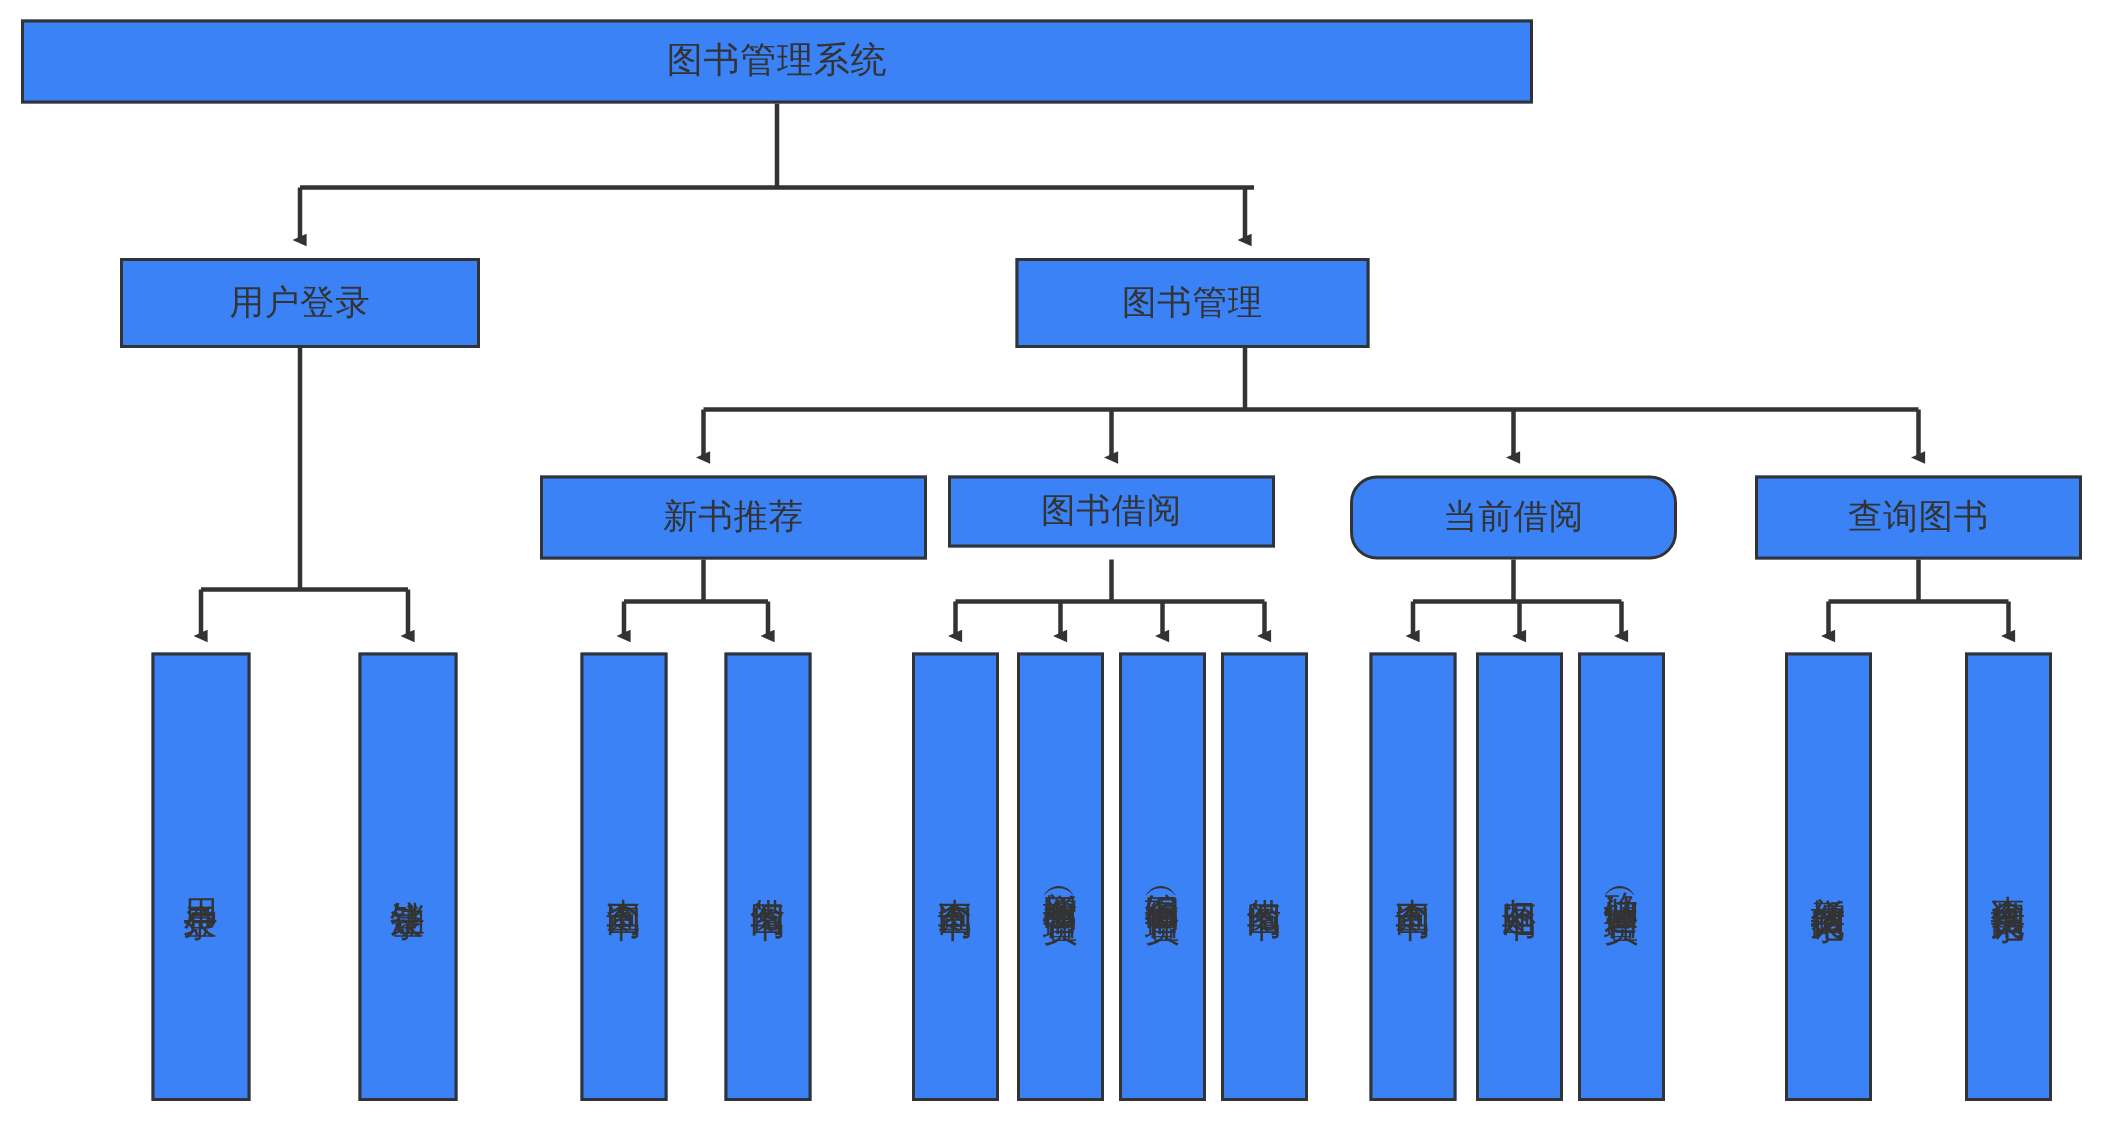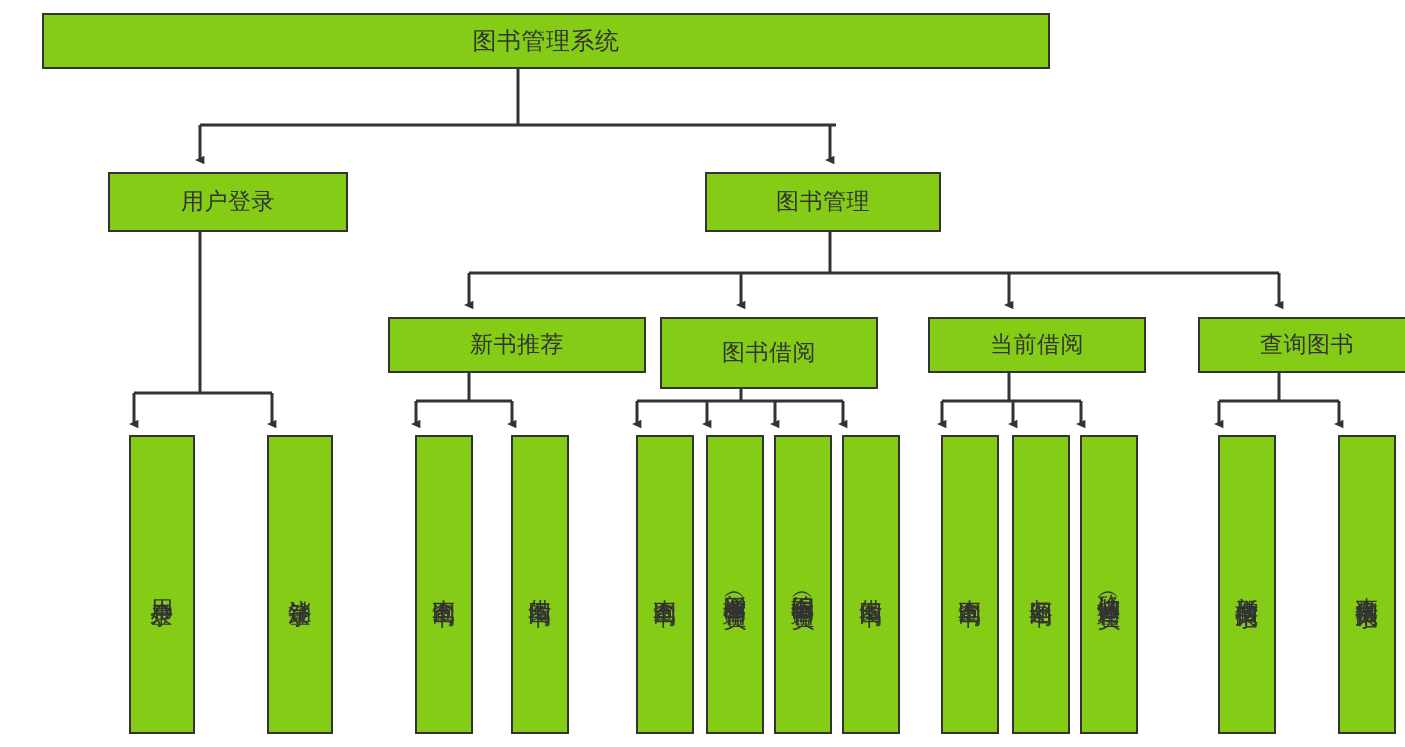--- a/index.html
+++ b/index.html
@@ -22,27 +22,26 @@
     position: absolute;
     left: 0;
     top: 0;
     width: 1405px;
     height: 747px;
     pointer-events: none;
   }
   .node {
     position: absolute;
     box-sizing: border-box;
-    background: #84cc16;
+    background: #3b82f6;
     border: 2px solid #333333;
     display: flex;
     align-items: center;
     justify-content: center;
     color: #333333;
-    margin-left: 28px;
   }
   .node-h {
     font-size: 23px;
     letter-spacing: 0.5px;
     line-height: 1.1;
     white-space: nowrap;
   }
   .node-v {
     font-size: 23px;
     writing-mode: vertical-rl;
@@ -130,22 +129,22 @@
       <path d="M1339,401 L1339,424" marker-end="url(#arrow)"></path>
     </g>
   </svg>
 
   <div class="node node-h node-root" style="left: 14px; top: 13px; width: 1008px; height: 56px;">图书管理系统</div>
 
   <div class="node node-h" style="left: 80px; top: 172px; width: 240px; height: 60px;">用户登录</div>
   <div class="node node-h" style="left: 677px; top: 172px; width: 236px; height: 60px;">图书管理</div>
 
   <div class="node node-h" style="left: 360px; top: 317px; width: 258px; height: 56px;">新书推荐</div>
-  <div class="node node-h" style="left: 632px; top: 317px; width: 218px; height: 72px;">图书借阅</div>
-  <div class="node node-h" style="left: 900px; top: 317px; width: 218px; height: 56px;">当前借阅</div>
+  <div class="node node-h" style="left: 632px; top: 317px; width: 218px; height: 48px;">图书借阅</div>
+  <div class="node node-h" style="left: 900px; top: 317px; width: 218px; height: 56px; border-radius: 18px;">当前借阅</div>
   <div class="node node-h" style="left: 1170px; top: 317px; width: 218px; height: 56px;">查询图书</div>
 
   <div class="node node-v" style="left: 101px; top: 435px; width: 66px; height: 299px;">用户登录</div>
   <div class="node node-v" style="left: 239px; top: 435px; width: 66px; height: 299px;">注销登录</div>
   <div class="node node-v" style="left: 387px; top: 435px; width: 58px; height: 299px;">查询图书</div>
   <div class="node node-v" style="left: 483px; top: 435px; width: 58px; height: 299px;">借阅图书</div>
   <div class="node node-v" style="left: 608px; top: 435px; width: 58px; height: 299px;">查询图书</div>
   <div class="node node-v" style="left: 678px; top: 435px; width: 58px; height: 299px;">新增图书（管理员）</div>
   <div class="node node-v" style="left: 746px; top: 435px; width: 58px; height: 299px;">编辑图书（管理员）</div>
   <div class="node node-v" style="left: 814px; top: 435px; width: 58px; height: 299px;">借阅图书</div>

